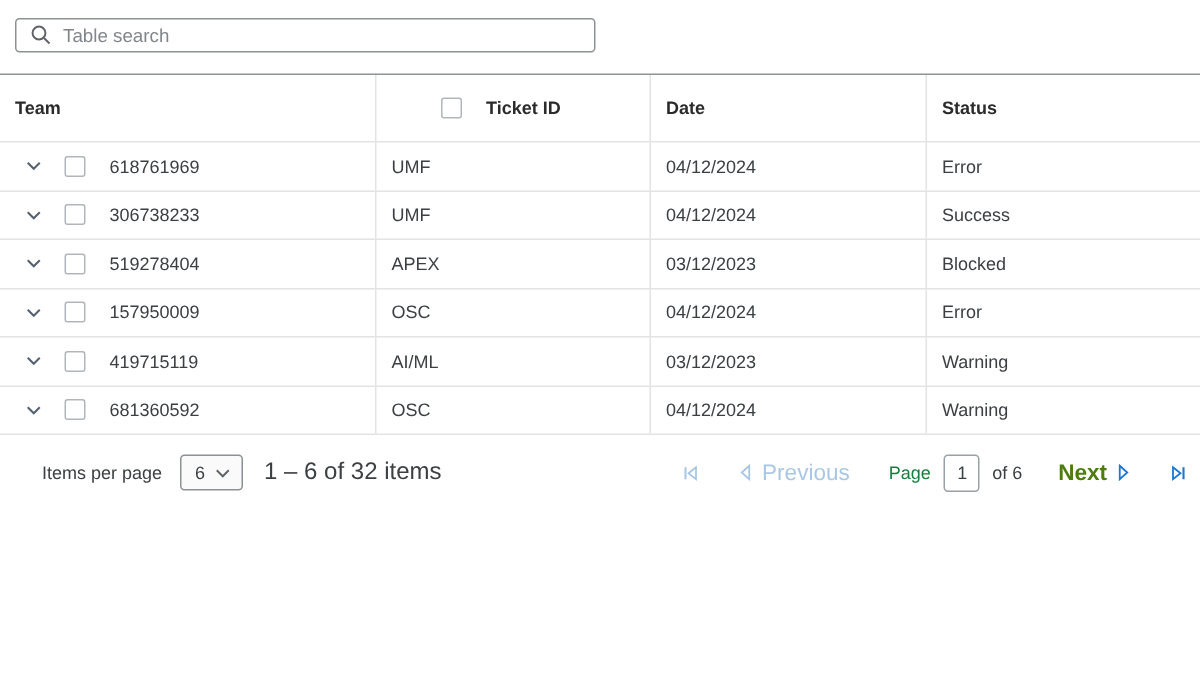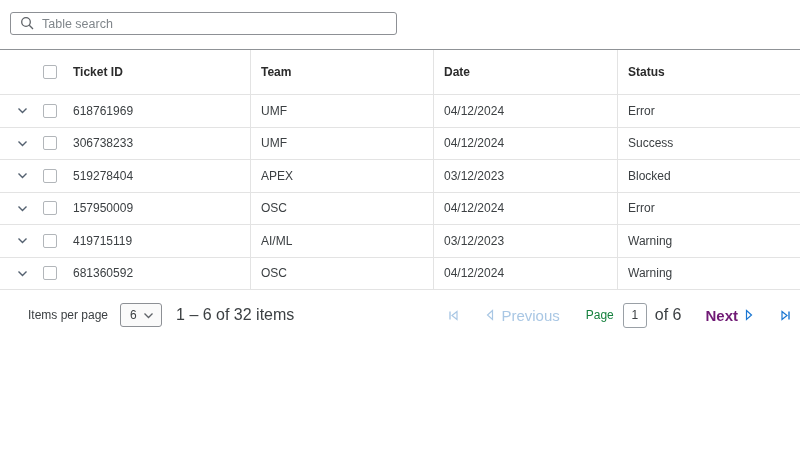--- a/index.html
+++ b/index.html
@@ -36,53 +36,53 @@
   .pagination { height:50px; display:flex; align-items:center; padding:0 8px; margin-top:0;margin-left:20px; }
   .pg-label { font-size:12px; color:#3c4043; }
   .pg-select { margin-left:12px; width:42px; height:24px; border:1px solid #8d9095;
     border-radius:3px; background:#fafafa; display:flex; align-items:center;
     justify-content:space-between; padding:0 7px 0 9px; font-size:12px; cursor:pointer; }
   .pg-range { margin-left:14px; font-size:16px; color:#3c4043; }
   .pg-right { margin-left:auto; display:flex; align-items:center; }
   .nav-btn { background:none; border:none; display:flex; align-items:center; gap:5px;
     font-size:15px; cursor:pointer; padding:0; font-family:"Liberation Sans", sans-serif; }
   .nav-btn.disabled { color:#a9c7e4; cursor:default; }
-  .nav-btn.enabled { color:#701a75; font-weight:bold; }
+  .nav-btn.enabled { color:#4d7c0f; font-weight:bold; }
   .first-btn { margin-right:24px; }
   .prev-btn { margin-right:26px; }
   .page-word { font-size:12px; color:#15803d; }
   .page-input { width:24px; height:25px; margin-left:9px; border:1px solid #9aa0a6;
     border-radius:3px; text-align:center; font-size:12px; color:#3c4043; outline:none;
     font-family:"Liberation Sans", sans-serif; }
-  .of-text { margin-left:8px; font-size:16px; color:#3c4043; }
+  .of-text { margin-left:8px; font-size:12px; color:#3c4043; }
   .next-btn { margin-left:24px; }
   .last-btn { margin-left:24px; }
   svg { display:block; }
 </style>
 </head>
 <body>
 
 <div class="search-wrap">
   <span class="search-icon">
     <svg width="14" height="14" viewBox="0 0 14 14">
       <circle cx="6" cy="6" r="4.3" fill="none" stroke="#5f6368" stroke-width="1.3"></circle>
       <line x1="9.3" y1="9.3" x2="13" y2="13" stroke="#5f6368" stroke-width="1.3"></line>
     </svg>
   </span>
   <input class="search-input" type="text" placeholder="Table search" style="">
 </div>
 
 <div class="table">
   <div class="t-row t-head">
+    <div class="cell">Team</div>
     <div class="cell cell-first">
       <span class="head-chk-spacer"></span>
       <input type="checkbox" class="chk" style="">
       <span class="head-id-text">Ticket ID</span>
     </div>
-    <div class="cell">Team</div>
     <div class="cell">Date</div>
     <div class="cell">Status</div>
   </div>
   <div id="rows-container">
   <div class="t-row t-body-row">
     <div class="cell cell-first">
       <button class="expander">
         <span>
           <svg width="13" height="13" viewBox="0 0 13 13">
             <polyline points="2.5,4.5 6.5,8.5 10.5,4.5" fill="none" stroke="#546170" stroke-width="1.4"></polyline>

